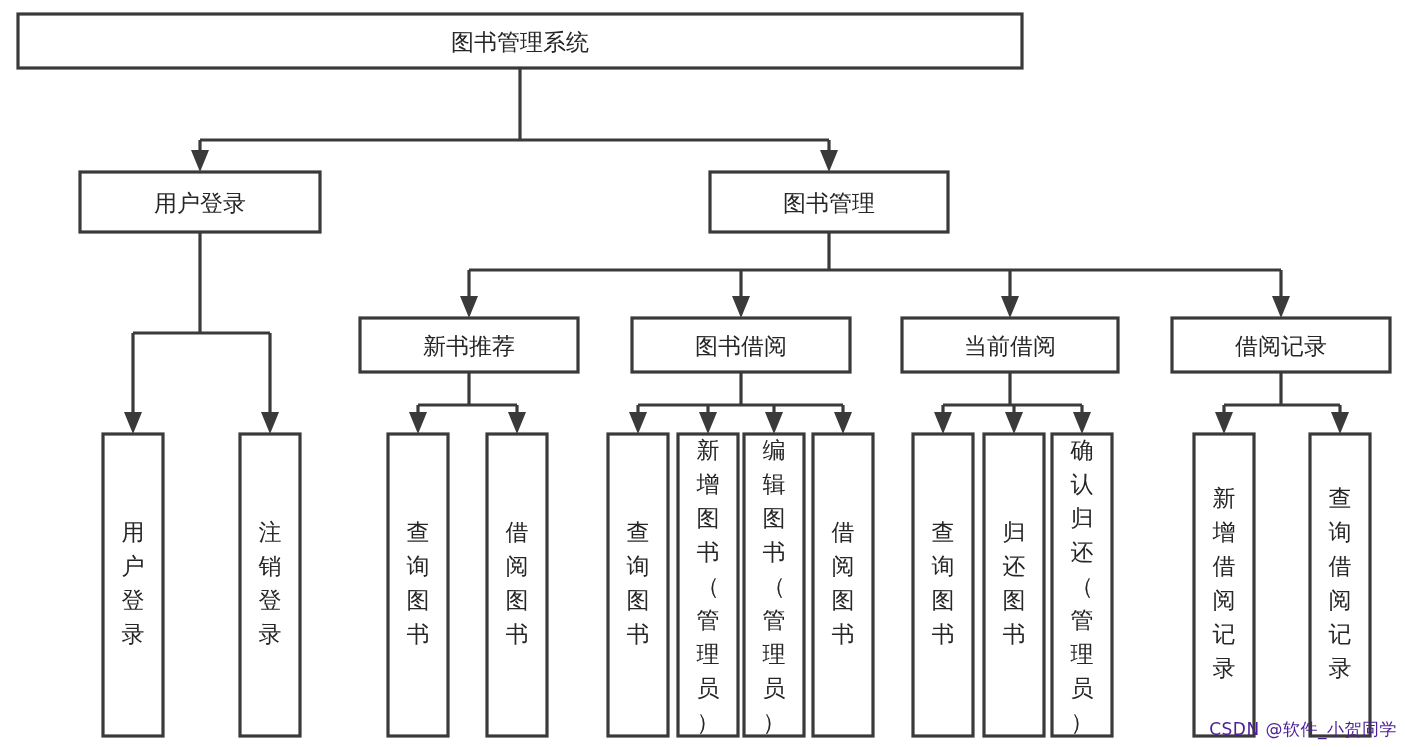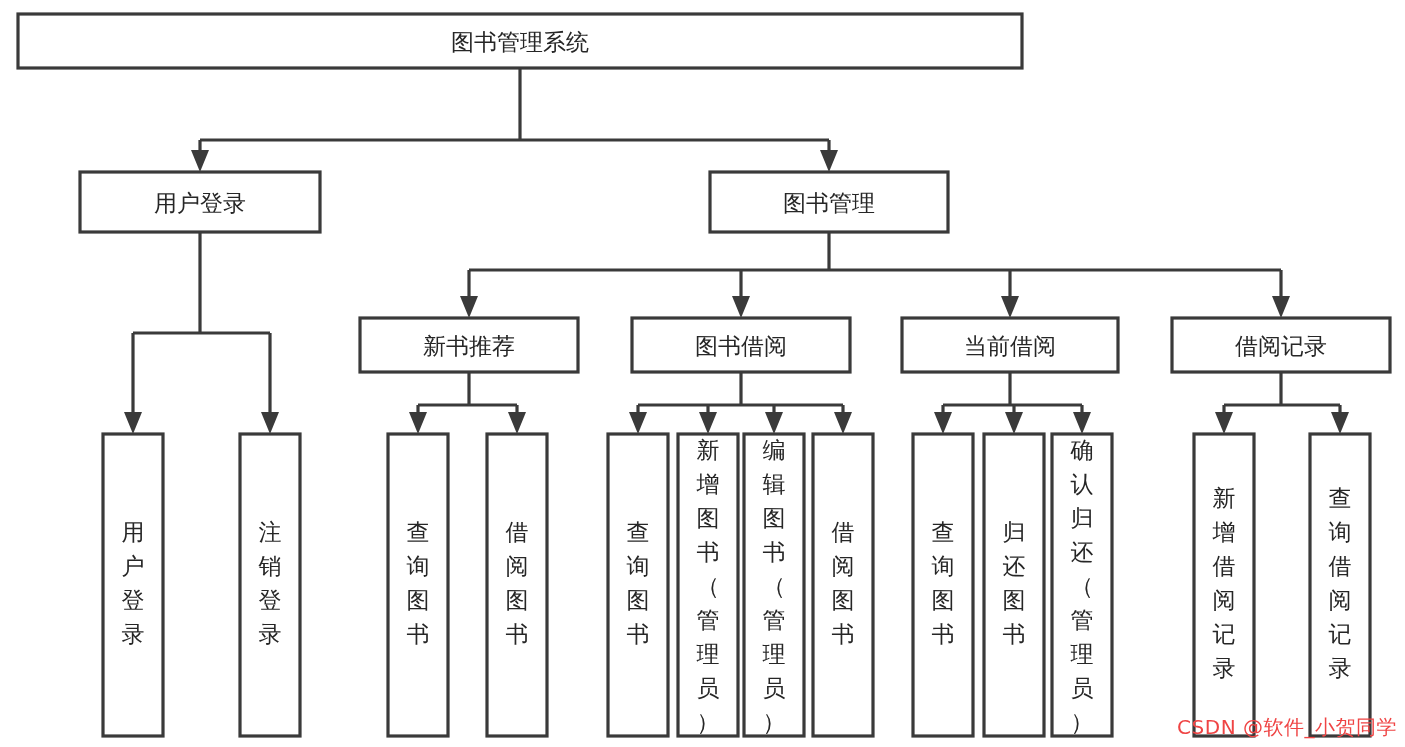--- a/index.html
+++ b/index.html
@@ -54,22 +54,22 @@
     font-family: "DejaVu Sans", "Liberation Sans", sans-serif;
     font-size: 23px;
     fill: #262626;
     text-anchor: middle;
   }
   .watermark {
     position: absolute;
     right: 8px;
     bottom: 6px;
     font-family: "DejaVu Sans", "Liberation Sans", sans-serif;
-    font-size: 20px;
-    color: #ef4444;
+    font-size: 17px;
+    color: #4c1d95;
     letter-spacing: 0.5px;
     white-space: nowrap;
     pointer-events: none;
   }
 </style>
 </head>
 <body>
 
 <div id="diagram-root">
 

